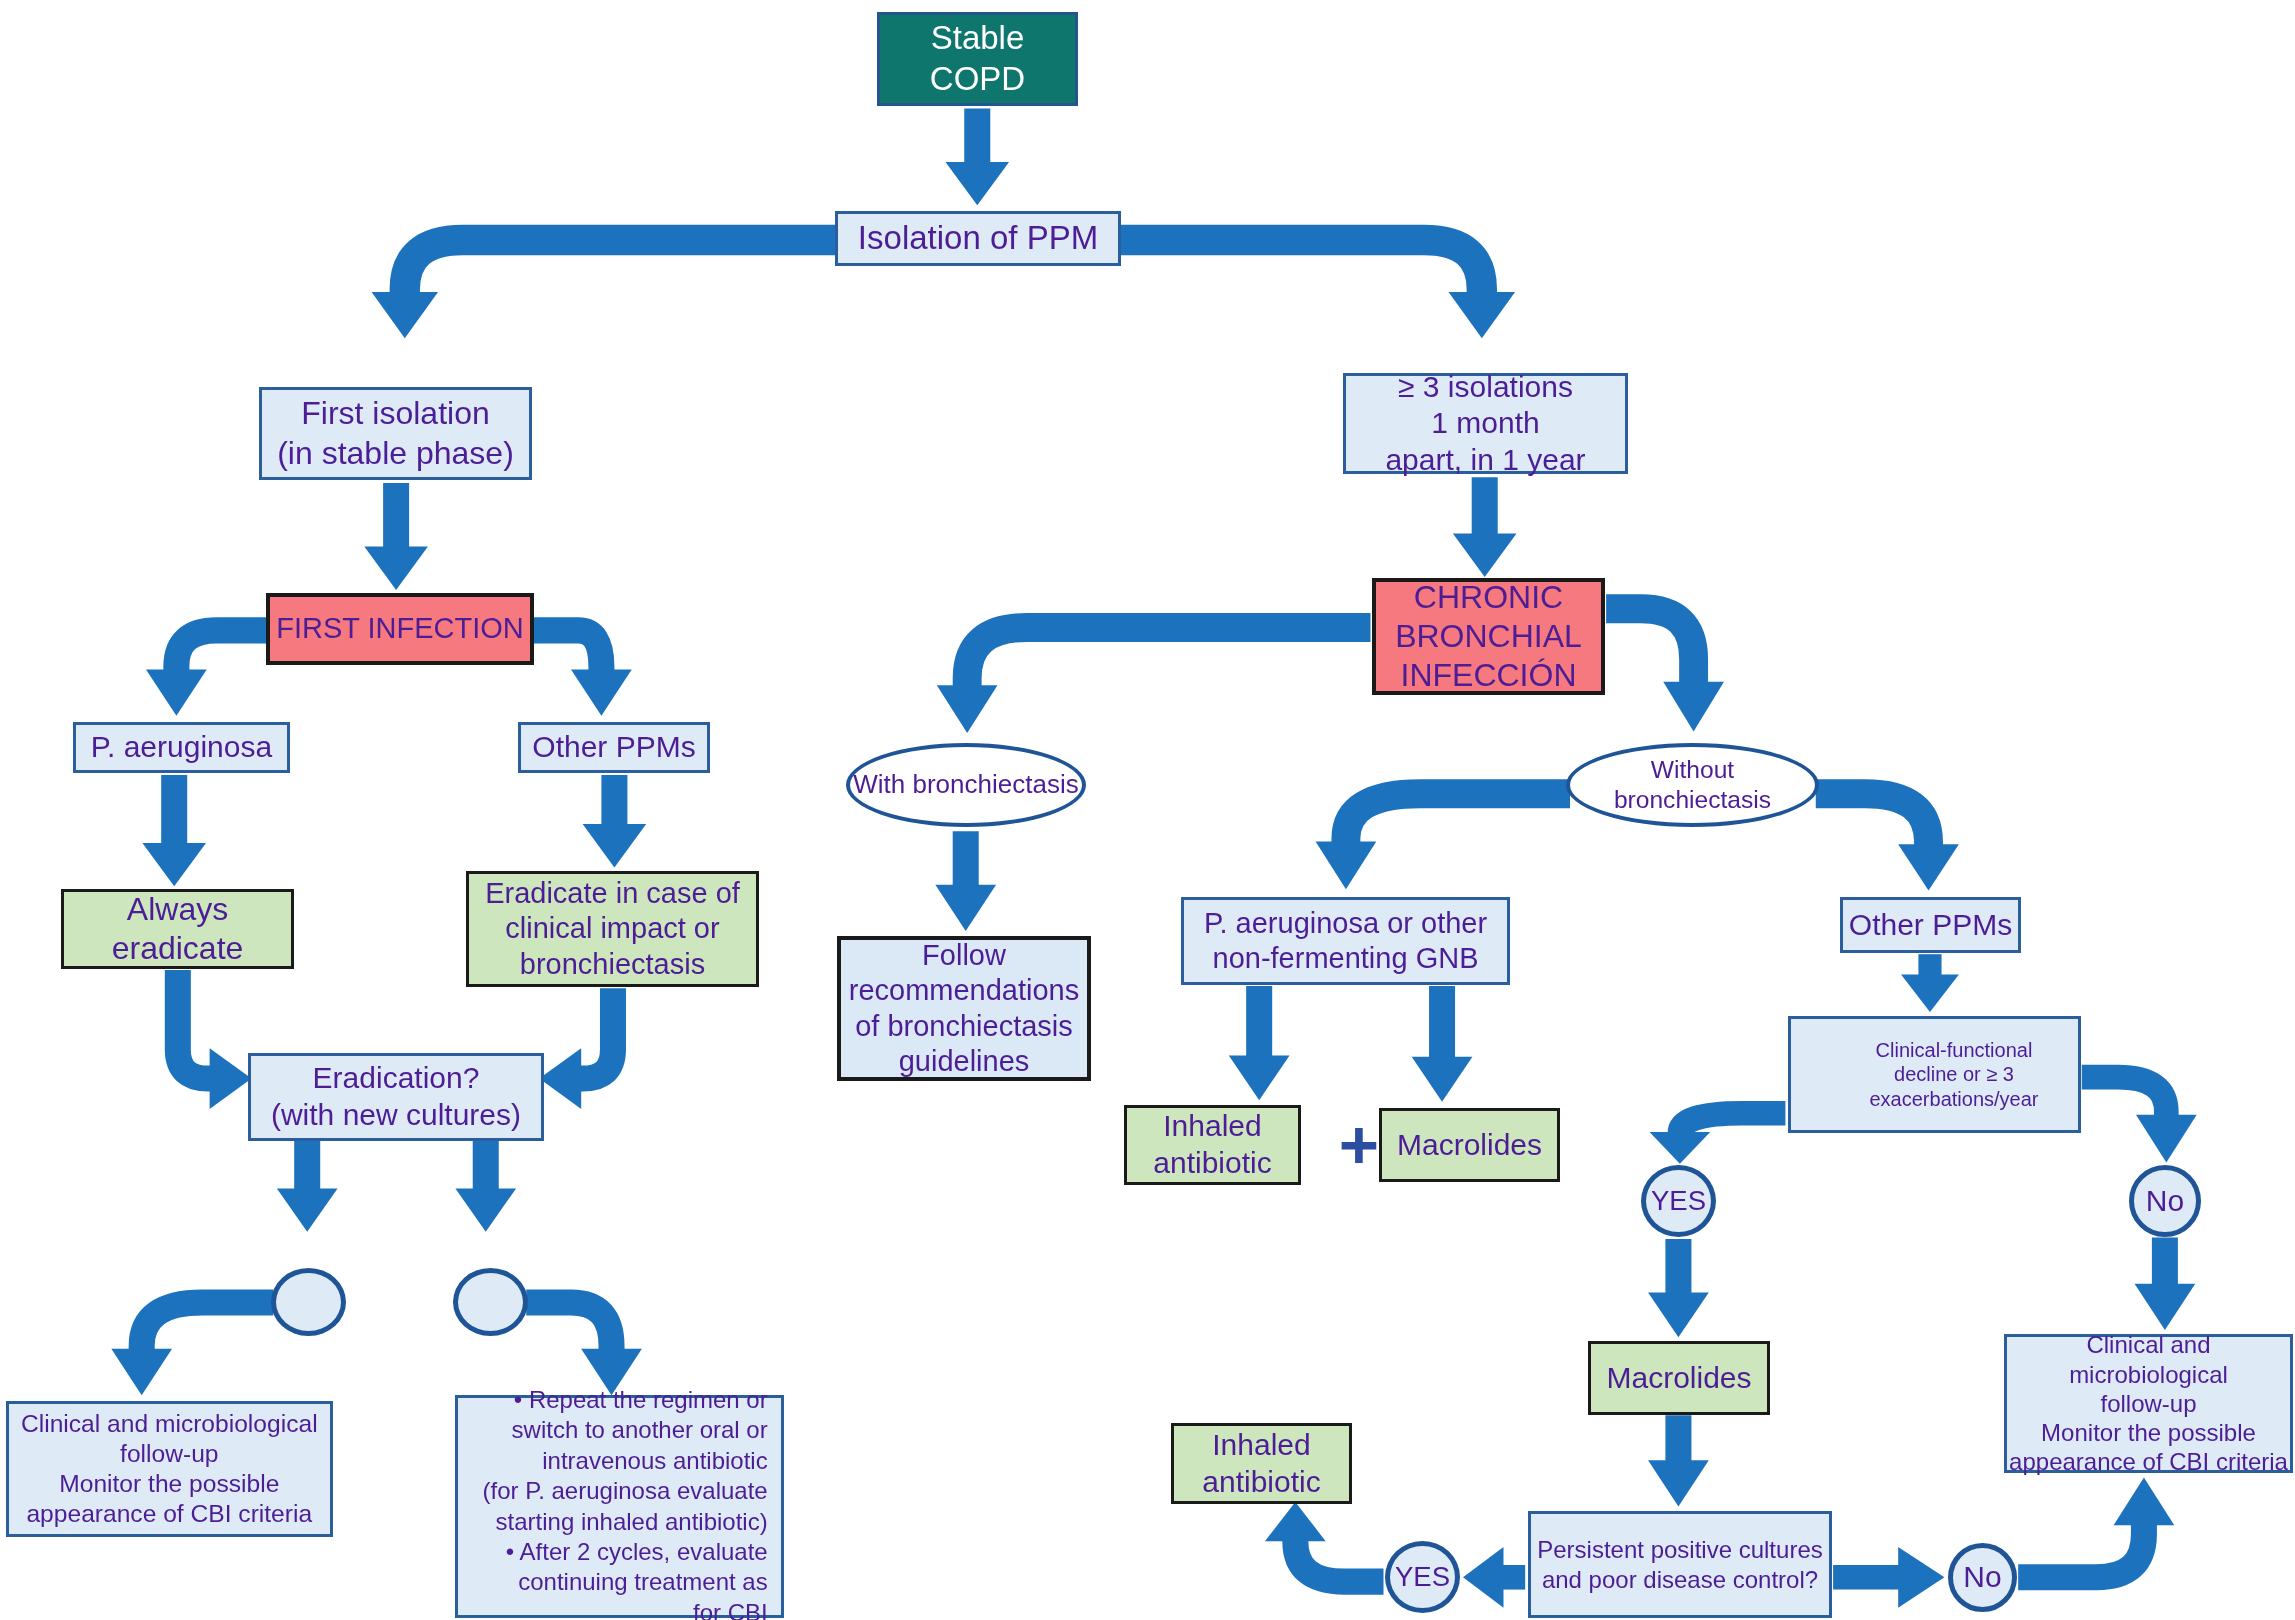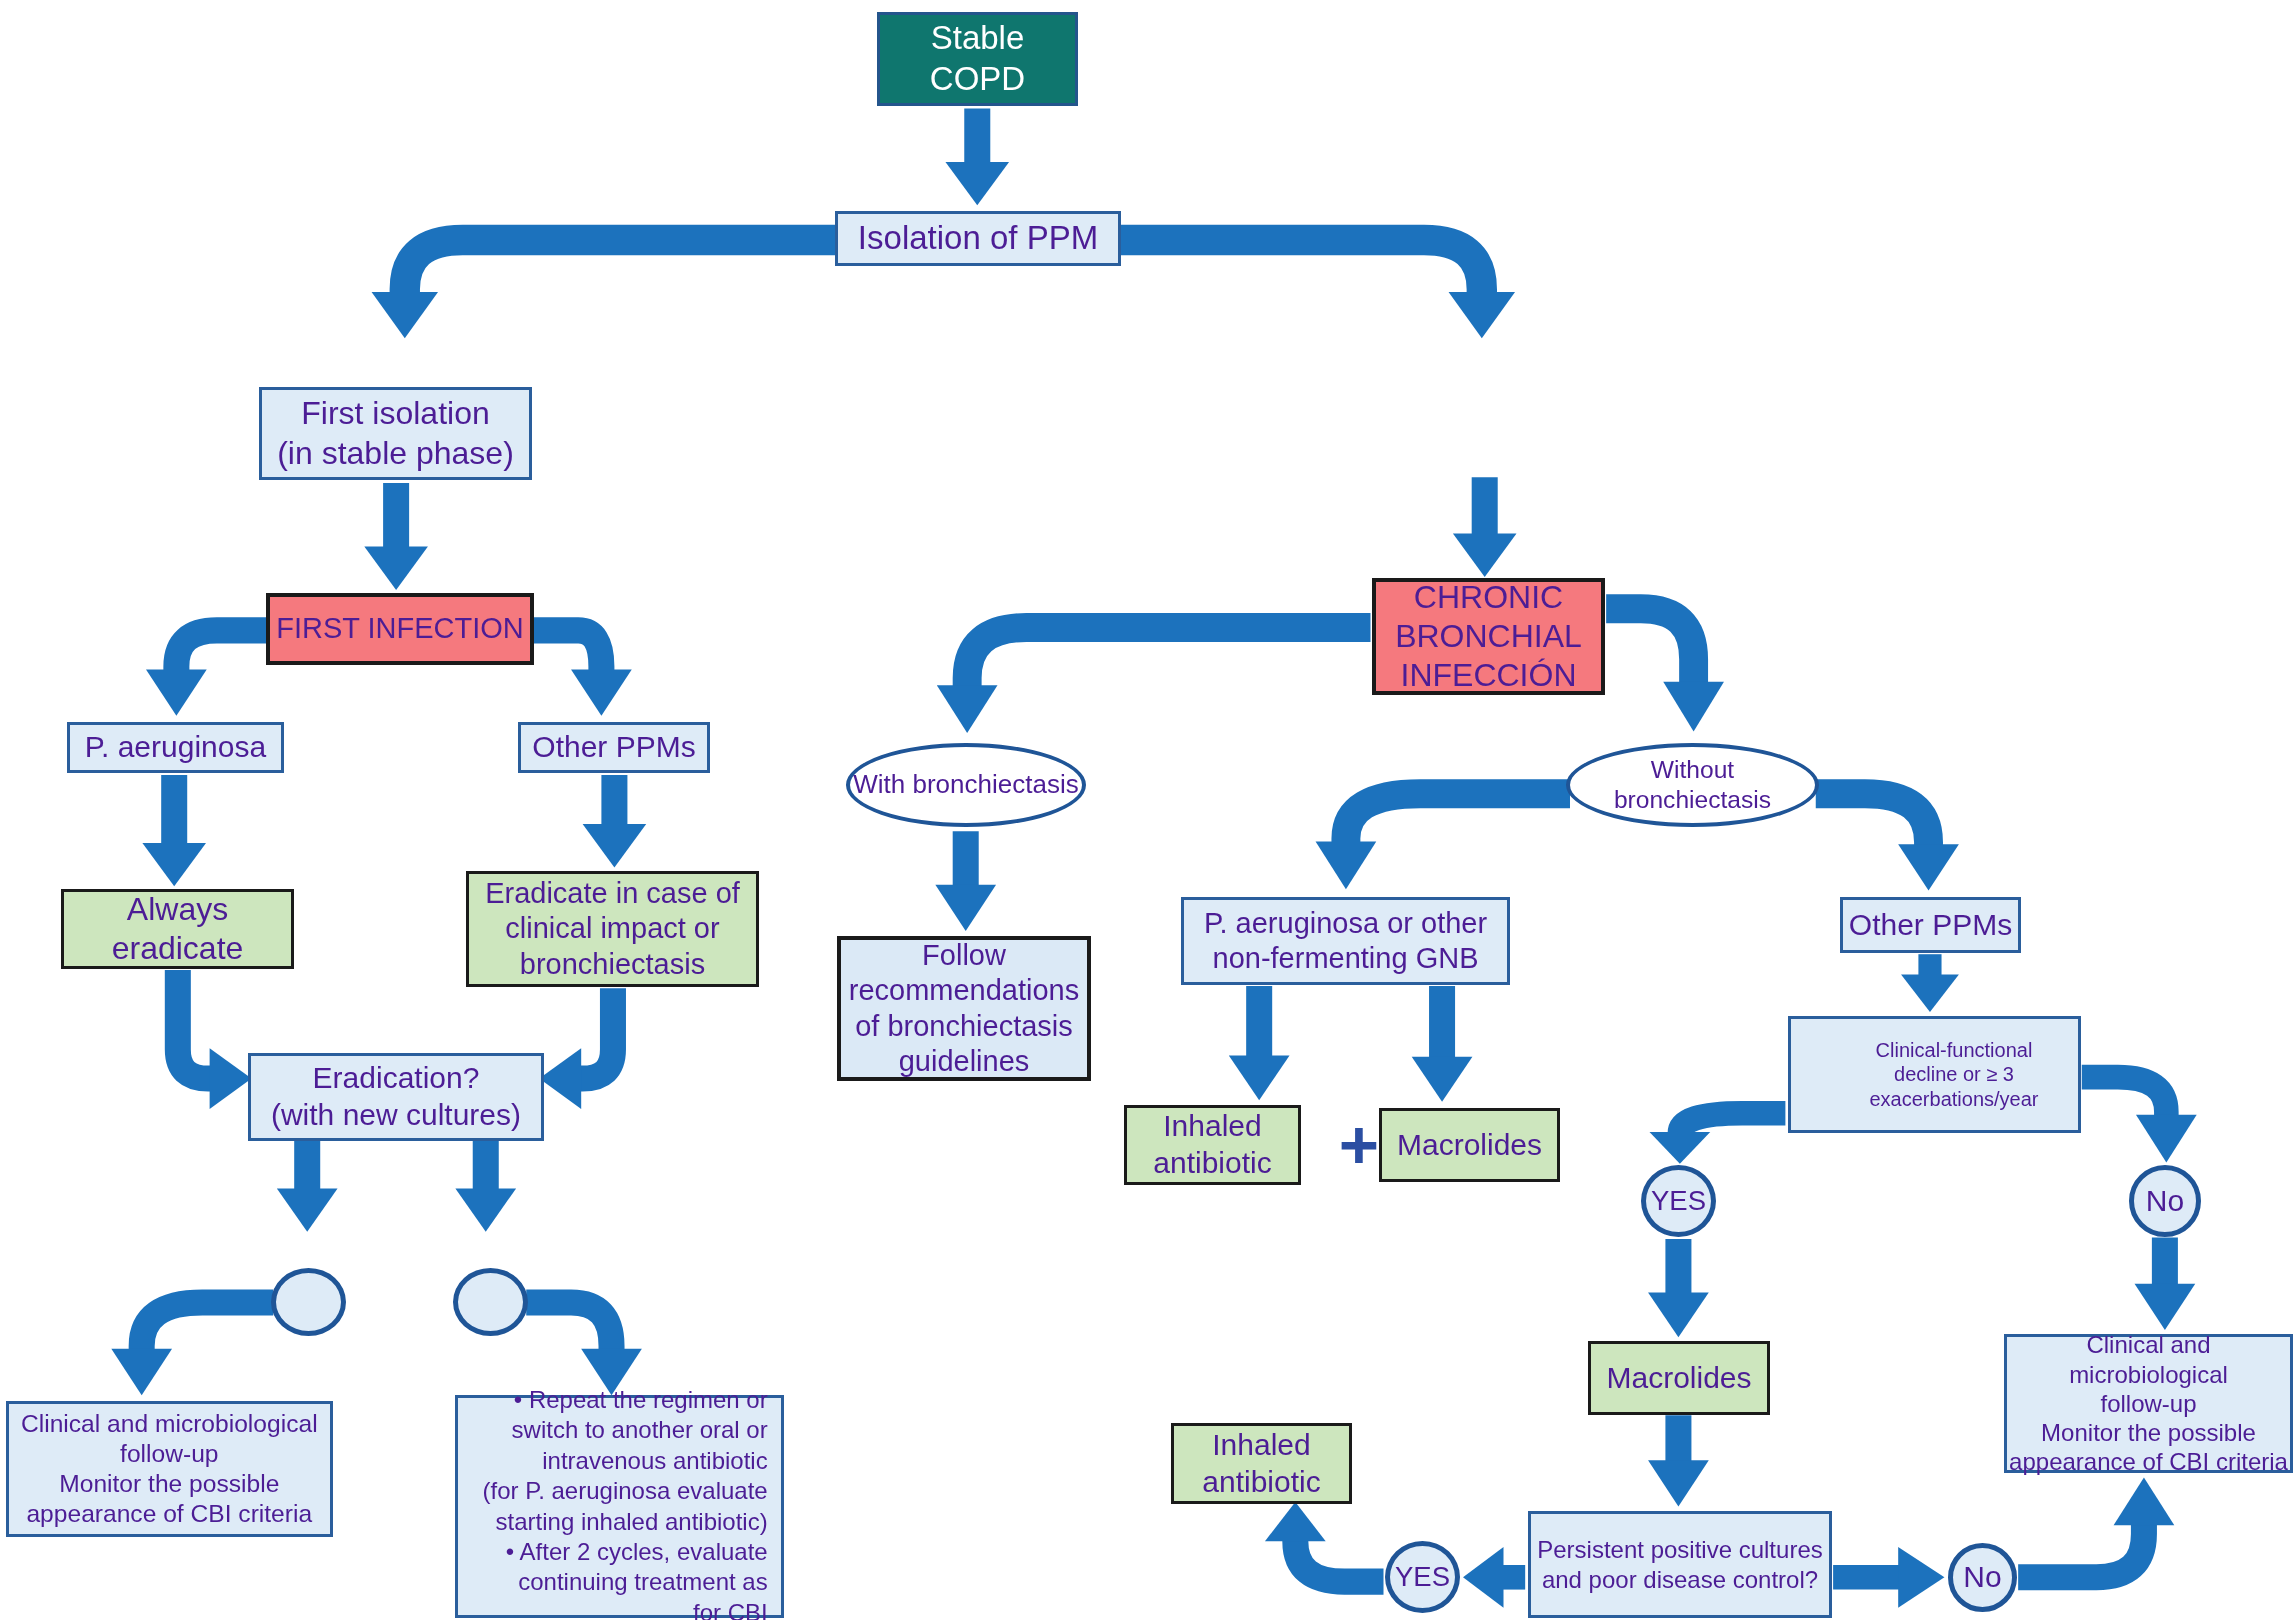--- a/index.html
+++ b/index.html
@@ -190,21 +190,21 @@
   <div class="node box-blue-dark" style="left:877px;top:11.6px;width:201px;height:94px;font-size:33px;">Stable
 COPD</div>
 
   <div class="node box-light" style="left:835px;top:211px;width:286px;height:55px;font-size:33px;">Isolation of PPM</div>
 
   <div class="node box-light" style="left:259px;top:387px;width:273px;height:93px;font-size:32px;">First isolation
 (in stable phase)</div>
 
   <div class="node box-red" style="left:266px;top:593px;width:268px;height:72px;font-size:29px;">FIRST INFECTION</div>
 
-  <div class="node box-light" style="left:67px;top:722px;width:217px;height:51px;font-size:30px;">P. aeruginosa</div>
+  <div class="node box-light" style="left:73px;top:722px;width:217px;height:51px;font-size:30px;">P. aeruginosa</div>
 
   <div class="node box-light" style="left:518px;top:722px;width:192px;height:51px;font-size:30px;">Other PPMs</div>
 
   <div class="node box-green" style="left:61px;top:889px;width:233px;height:80px;font-size:32px;">Always
 eradicate</div>
 
   <div class="node box-green" style="left:466px;top:871px;width:293px;height:116px;font-size:29px;">Eradicate in case of
 clinical impact or
 bronchiectasis</div>
 
@@ -222,20 +222,23 @@
 
   <div class="node box-light left-text" style="left:455px;top:1395px;width:329px;height:223px;font-size:24px;line-height:1.27;">• Repeat the regimen or
 switch to another oral or
 intravenous antibiotic
 (for P. aeruginosa evaluate
 starting inhaled antibiotic)
 • After 2 cycles, evaluate
 continuing treatment as
 for CBI</div>
 
+  <div class="node box-light" style="left:1343px;top:373px;width:285px;height:101px;font-size:30px;">≥ 3 isolations
+1 month
+apart, in 1 year</div>
 
   <div class="node box-red" style="left:1372px;top:578px;width:233px;height:117px;font-size:32px;">CHRONIC
 BRONCHIAL
 INFECCIÓN</div>
 
   <div class="node ellipse" style="left:846px;top:743px;width:240px;height:84px;font-size:26px;">With bronchiectasis</div>
 
   <div class="node box-light-blackborder" style="left:837px;top:936px;width:254px;height:145px;font-size:29px;">Follow
 recommendations
 of bronchiectasis

